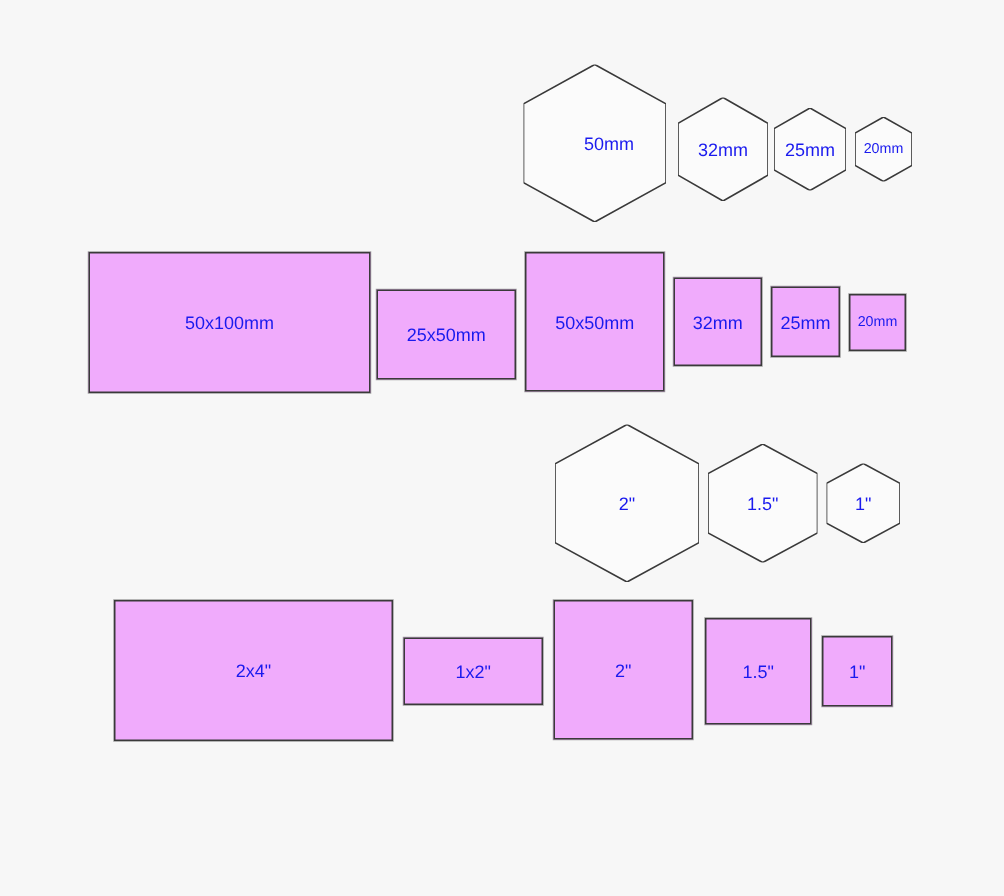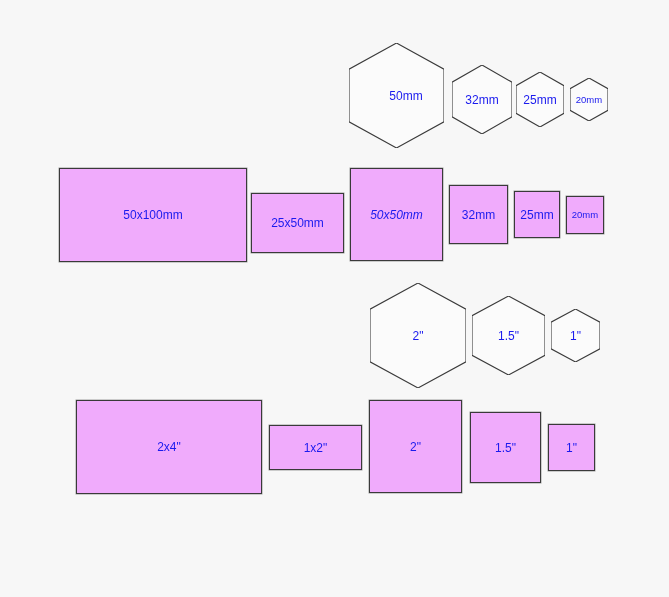--- a/index.html
+++ b/index.html
@@ -87,21 +87,21 @@
         <polygon points="50,0 100,25 100,75 50,100 0,75 0,25"></polygon>
       </svg>
       <span class="label small">20mm</span>
     </div>
     <div class="shape rect" style="left: 59px; top: 168px; width: 188px; height: 94px;">
       <span class="label med">50x100mm</span>
     </div>
     <div class="shape rect" style="left: 251px; top: 193px; width: 93px; height: 60px;">
       <span class="label med">25x50mm</span>
     </div>
-    <div class="shape rect" style="left: 350px; top: 168px; width: 93px; height: 93px; font-style: italic;">
+    <div class="shape rect" style="left: 350px; top: 168px; width: 93px; height: 93px;">
       <span class="label med">50x50mm</span>
     </div>
     <div class="shape rect" style="left: 449px; top: 185px; width: 59px; height: 59px;">
       <span class="label med">32mm</span>
     </div>
     <div class="shape rect" style="left: 514px; top: 191px; width: 46px; height: 47px;">
       <span class="label med">25mm</span>
     </div>
     <div class="shape rect" style="left: 566px; top: 196px; width: 38px; height: 38px;">
       <span class="label small">20mm</span>

